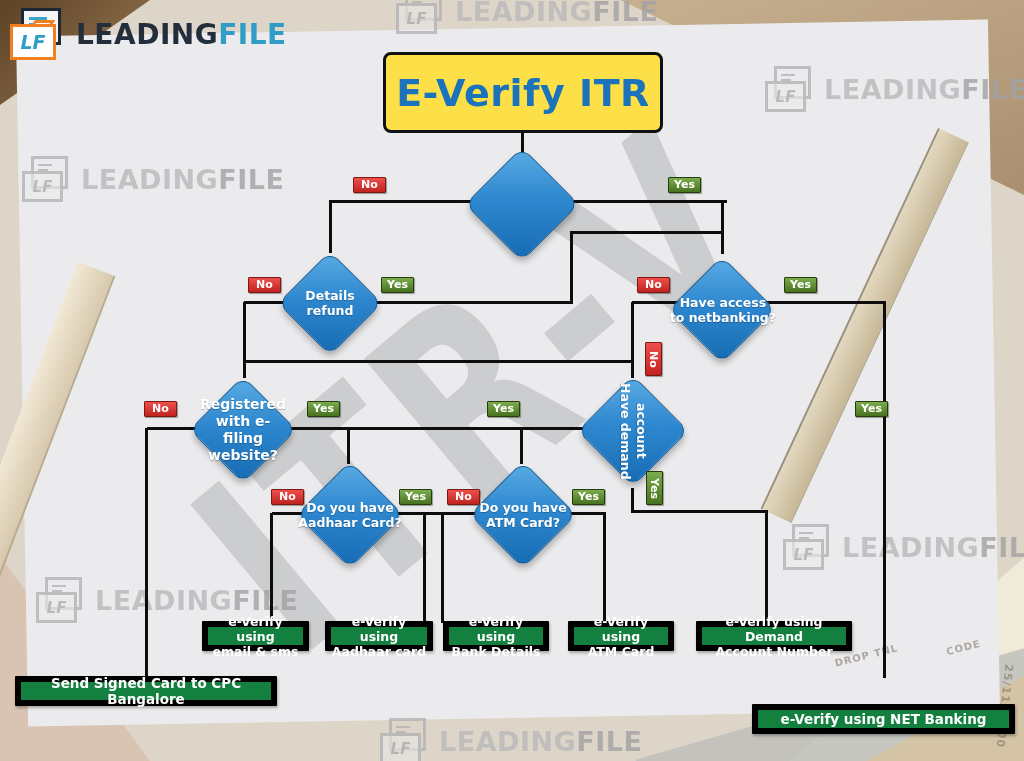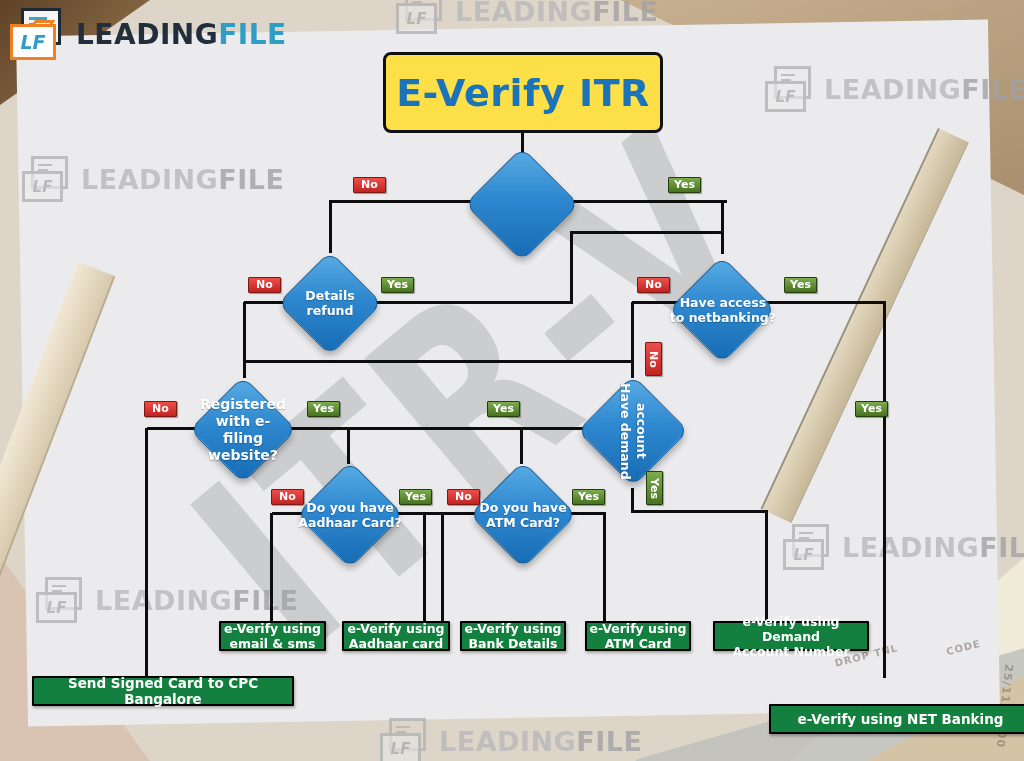--- a/index.html
+++ b/index.html
@@ -111,24 +111,24 @@
   .tag {
     position:absolute; z-index:4; width:33px; height:16px;
     color:#fff; font-weight:700; font-size:11px; line-height:13px; text-align:center;
     border:1px solid; border-radius:1px;
   }
   .tag.no  { background:linear-gradient(#ee4f4b,#c02421); border-color:#7c1714; box-shadow:1px 1px 1px rgba(0,0,0,.35); }
   .tag.yes { background:linear-gradient(#7cac4d,#47721f); border-color:#243c0e; box-shadow:1px 1px 1px rgba(0,0,0,.35); }
   .tag.vert { width:17px; height:34px; writing-mode:vertical-lr; line-height:15px; padding-top:1px; }
 
   .outcome {
-    position:absolute; z-index:3; background:#14803f; border:2px solid #000000;
+    position:absolute; z-index:3; background:#14803f; border:6px solid #000000;
     color:#fff; font-weight:700; font-size:12.5px; line-height:1.2;
     display:flex; align-items:center; justify-content:center; text-align:center;
-    white-space:pre-line; box-shadow:1px 2px 3px rgba(0,0,0,.3); border-radius:1px;margin-left:17px;
+    white-space:pre-line; box-shadow:1px 2px 3px rgba(0,0,0,.3); border-radius:1px;
   }
   .outcome.wide { font-size:13.5px; }
 </style>
 </head>
 <body>
 
 <div class="bg-shape bg-topleft"></div>
 <div class="bg-shape bg-topright"></div>
 <div class="bg-shape bg-botright-paper"></div>
 <div class="bg-shape bg-botright-gray"></div>

